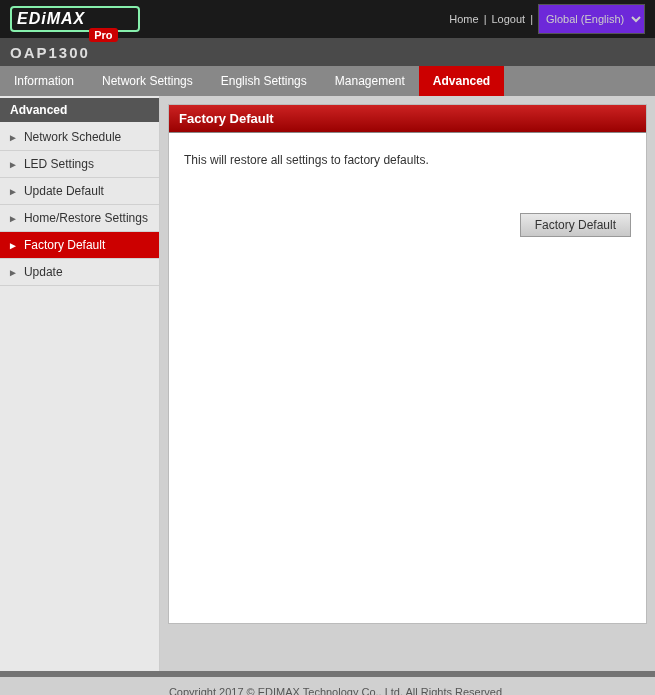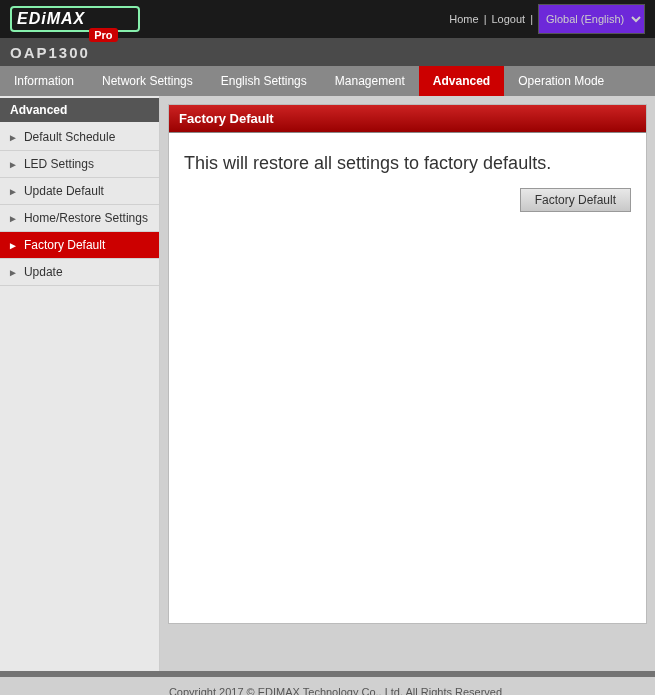--- a/index.html
+++ b/index.html
@@ -167,22 +167,22 @@
       font-size: 13px;
       font-weight: bold;
       padding: 6px 10px;
       border-bottom: 1px solid #888;
     }
     .panel-content {
       padding: 20px 15px;
     }
     .info-text {
       color: #333;
-      font-size: 18px;
-      margin-bottom: 4px;
+      font-size: 12px;
+      margin-bottom: 36px;
     }
     .factory-default-btn {
       background: linear-gradient(to bottom, #e8e8e8, #c8c8c8);
       border: 1px solid #999;
       color: #333;
       font-size: 12px;
       padding: 4px 14px;
       cursor: pointer;
       float: right;
       margin-top: 10px;
@@ -227,30 +227,29 @@
 <div id="device-bar">
   <span>OAP1300</span>
 </div>
 
 <div id="main-nav">
   <a class="nav-tab">Information</a>
   <a class="nav-tab">Network Settings</a>
   <a class="nav-tab">English Settings</a>
   <a class="nav-tab">Management</a>
   <a class="nav-tab active">Advanced</a>
-  <a class="nav-tab">Operation Mode</a>
 </div>
 
 <div id="content">
 
   <div id="sidebar">
     <div class="sidebar-header">Advanced</div>
     <div class="sidebar-item">
       <span class="sidebar-arrow">►</span>
-      <span>Default Schedule</span>
+      <span>Network Schedule</span>
     </div>
     <div class="sidebar-item">
       <span class="sidebar-arrow">►</span>
       <span>LED Settings</span>
     </div>
     <div class="sidebar-item">
       <span class="sidebar-arrow">►</span>
       <span>Update Default</span>
     </div>
     <div class="sidebar-item">

